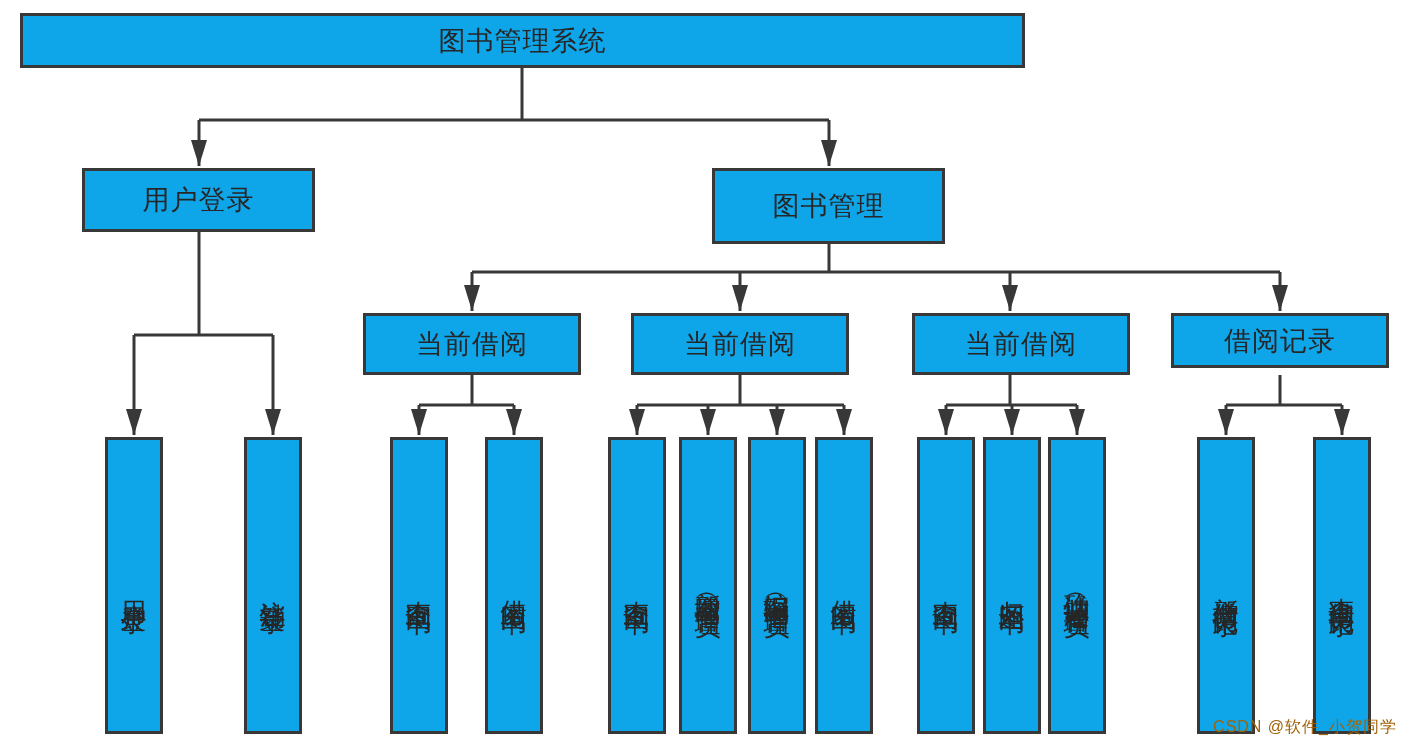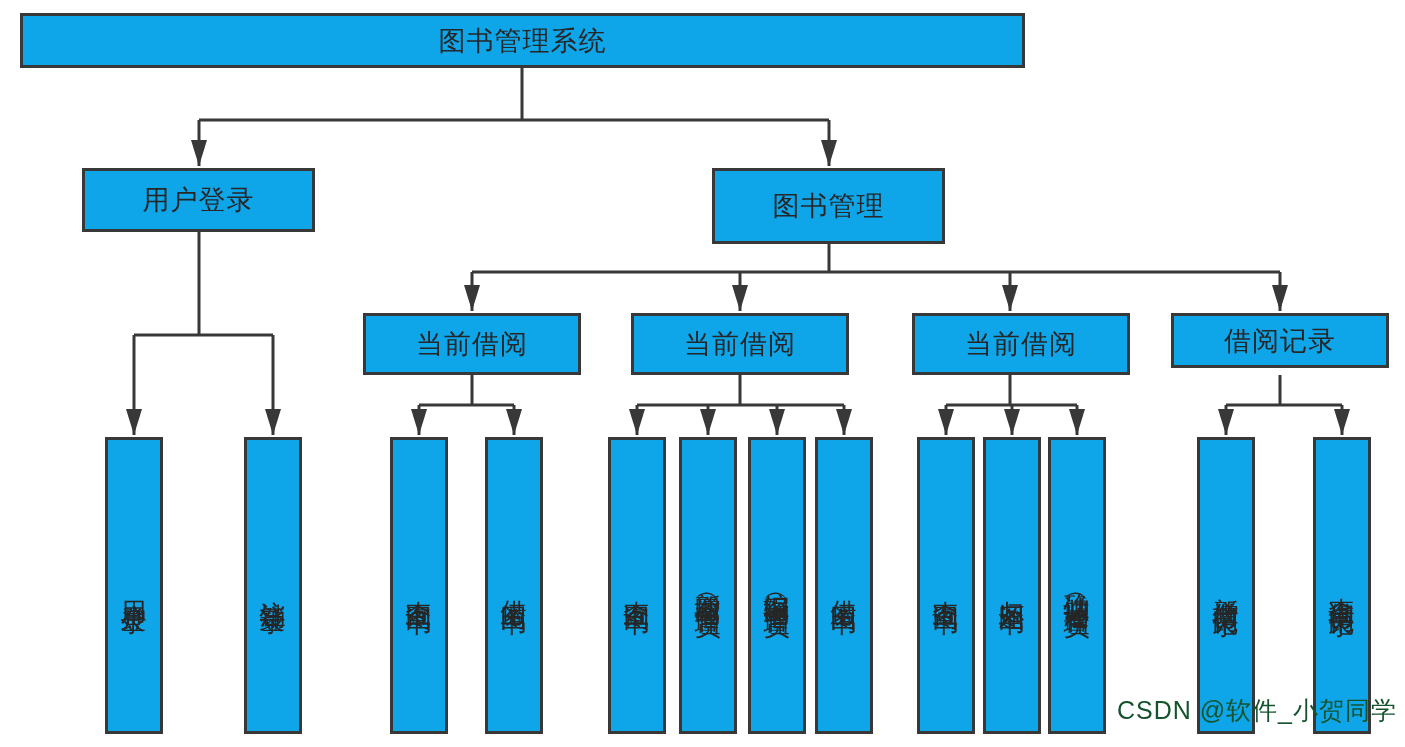--- a/index.html
+++ b/index.html
@@ -27,23 +27,23 @@
   .vbox {
     writing-mode: vertical-rl;
     font-size: 26px;
     letter-spacing: 3px;
     line-height: 1;
     white-space: nowrap;
   }
   .watermark {
     position: absolute;
     right: 8px;
-    bottom: 20px;
-    font-size: 25px;
-    color: #14532d;
+    bottom: 9px;
+    font-size: 16px;
+    color: #a16207;
     letter-spacing: 1px;
     z-index: 5;
     white-space: nowrap;
   }
 </style>
 </head>
 <body>
 
 <div class="canvas">
 

